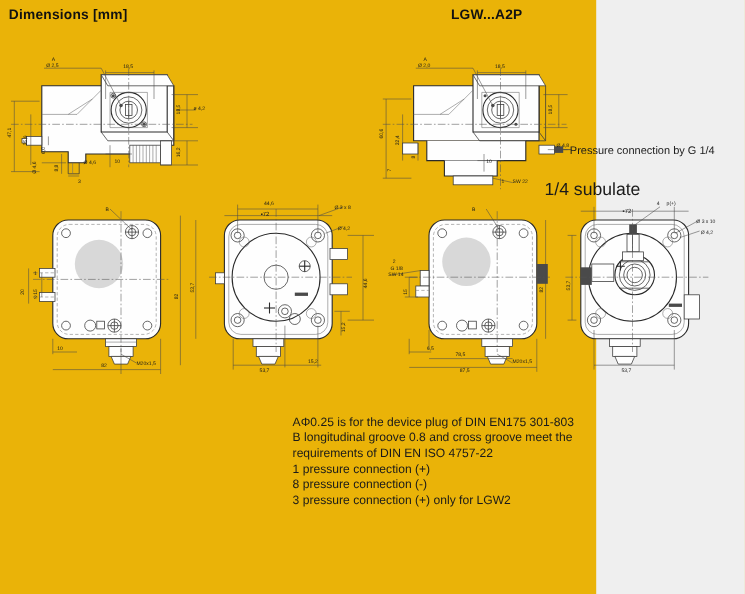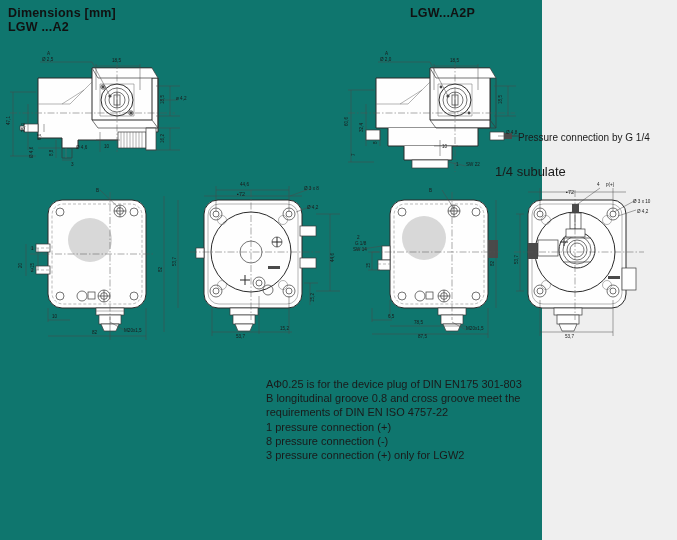--- a/index.html
+++ b/index.html
@@ -4,21 +4,21 @@
 <style>
   * { box-sizing: border-box; }
   html, body {
     margin: 0; padding: 0;
     width: 677px; height: 540px;
     background: #efefef;
     font-family: "Liberation Sans", sans-serif;
     color: #1a1a1a;
     overflow: hidden;
   }
-  #page { position: relative; width: 542px; height: 540px; background: #0f766e; }
+  #page { position: relative; width: 542px; height: 540px; background: #eab308; }
 
   .hdr { position: absolute; font-weight: bold; font-size: 12.5px; line-height: 14px; color: #111; letter-spacing: .2px; }
   #title-a2 { left: 8px; top: 6px; }
   #title-a2p { left: 410px; top: 6px; }
 
   .note { position: absolute; font-size: 11px; line-height: 14.2px; color: #1a1a1a; white-space: nowrap; }
   #notes { left: 266px; top: 377px; }
 
   .anno { position: absolute; font-size: 10px; color: #1a1a1a; white-space: nowrap; }
 
@@ -36,27 +36,26 @@
   .tb { font-family: "Liberation Sans", sans-serif; font-size: 5.4px; fill: #1a1a1a; }
   .hatch { fill: none; stroke: #555; stroke-width: .45; }
 </style>
 </head>
 <body>
 
 <div id="page">
 
   <div class="hdr" id="title-a2">
     <div>Dimensions [mm]</div>
-    <div>LGW ...A2</div>
   </div>
 
   <div class="hdr" id="title-a2p">LGW...A2P</div>
 
   <div class="anno" style="left:518px; top:132px;">Pressure connection by G 1/4</div>
-  <div class="anno" style="left:495px; top:164px; font-size:13px;">1/4 subulate</div>
+  <div class="anno" style="left:495px; top:164px; font-size:16px;">1/4 subulate</div>
 
   <div class="note" id="notes">
     <div>AΦ0.25 is for the device plug of DIN EN175 301-803</div>
     <div>B longitudinal groove 0.8 and cross groove meet the</div>
     <div>requirements of DIN EN ISO 4757-22</div>
     <div>1 pressure connection (+)</div>
     <div>8 pressure connection (-)</div>
     <div>3  pressure connection (+) only for LGW2</div>
   </div>
 

